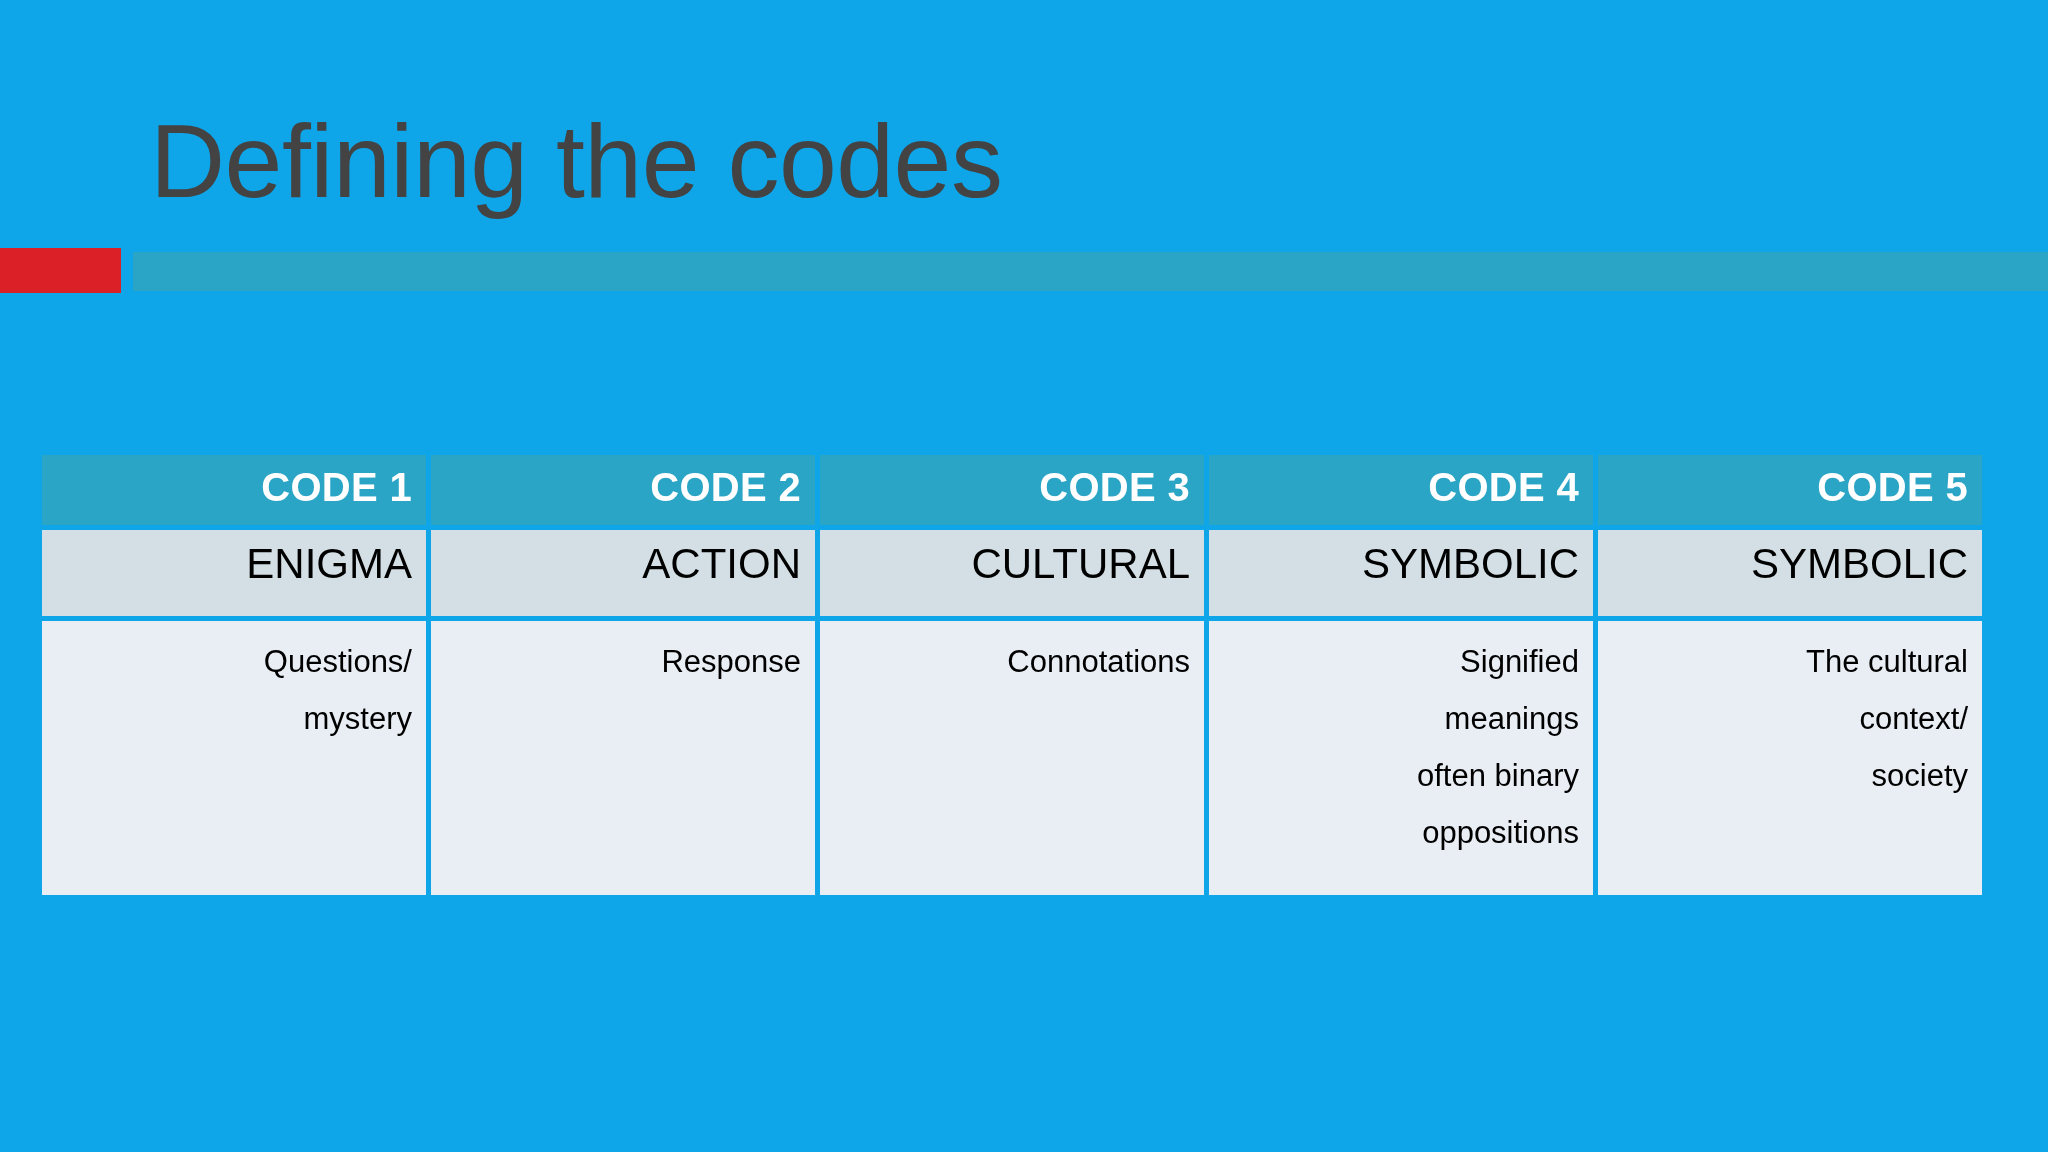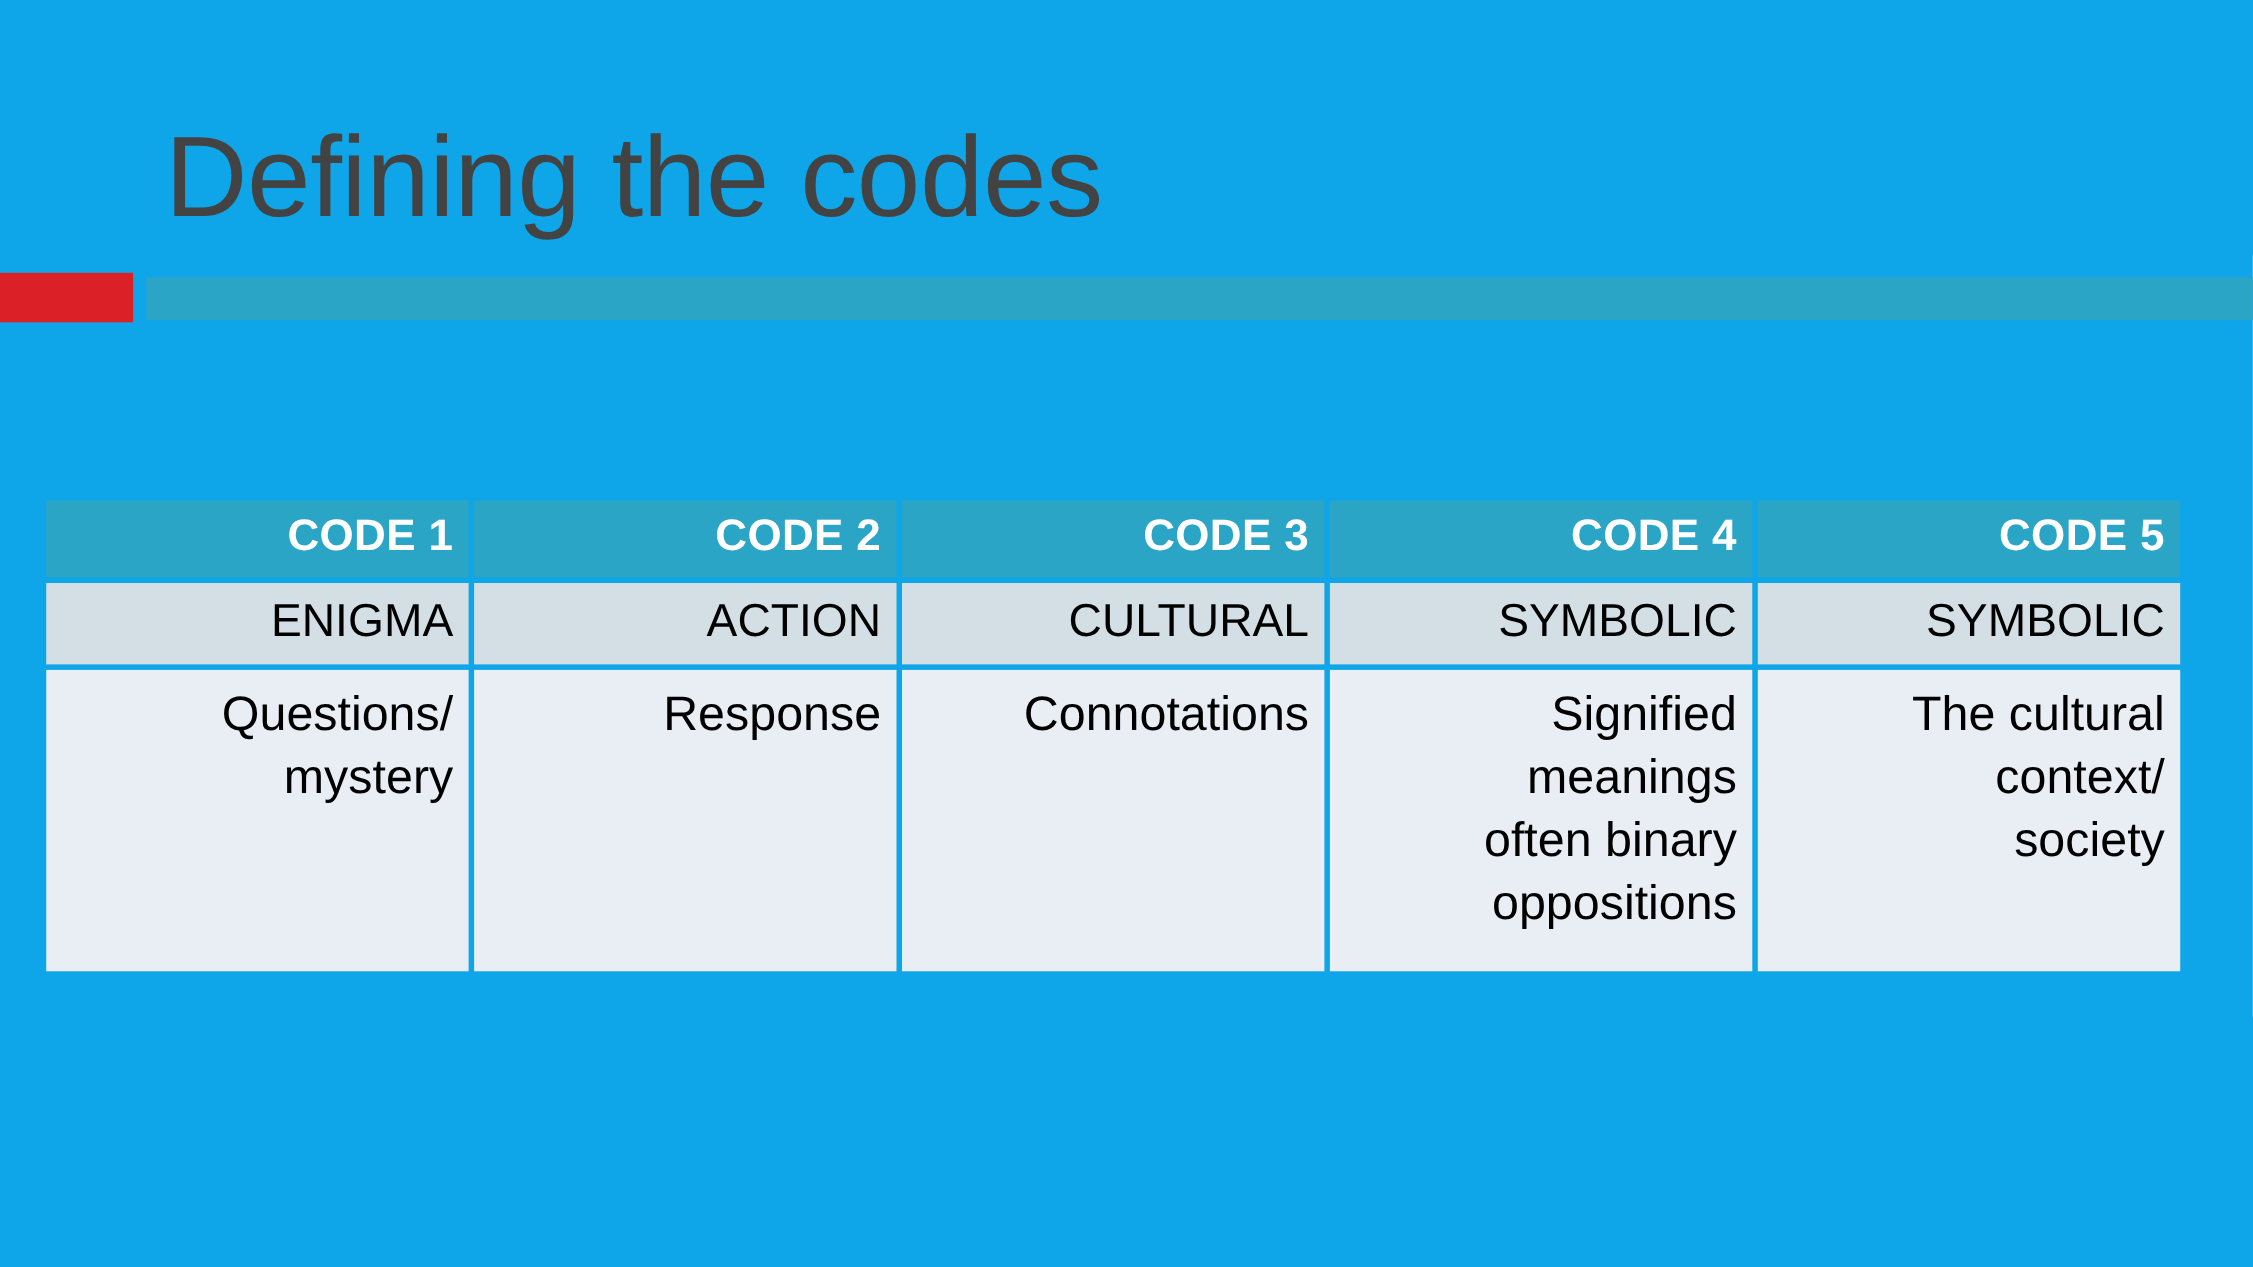--- a/index.html
+++ b/index.html
@@ -89,27 +89,27 @@
     letter-spacing: 0.3px;
   }
 
   .row-term td {
     background: #d3dfe4;
     color: #000000;
     font-size: 42px;
     line-height: 52px;
     height: 58px;
     padding-top: 8px;
-    padding-bottom: 8px;
+    padding-bottom: 20px;
   }
 
   .row-desc td {
     background: #e9eef4;
     color: #000000;
-    font-size: 44px;
+    font-size: 31px;
     line-height: 57px;
     height: 248px;
     padding-top: 12px;
     padding-bottom: 14px;
   }
 
   .cell-line { display: block; white-space: nowrap; }
 </style>
 </head>
 <body>

